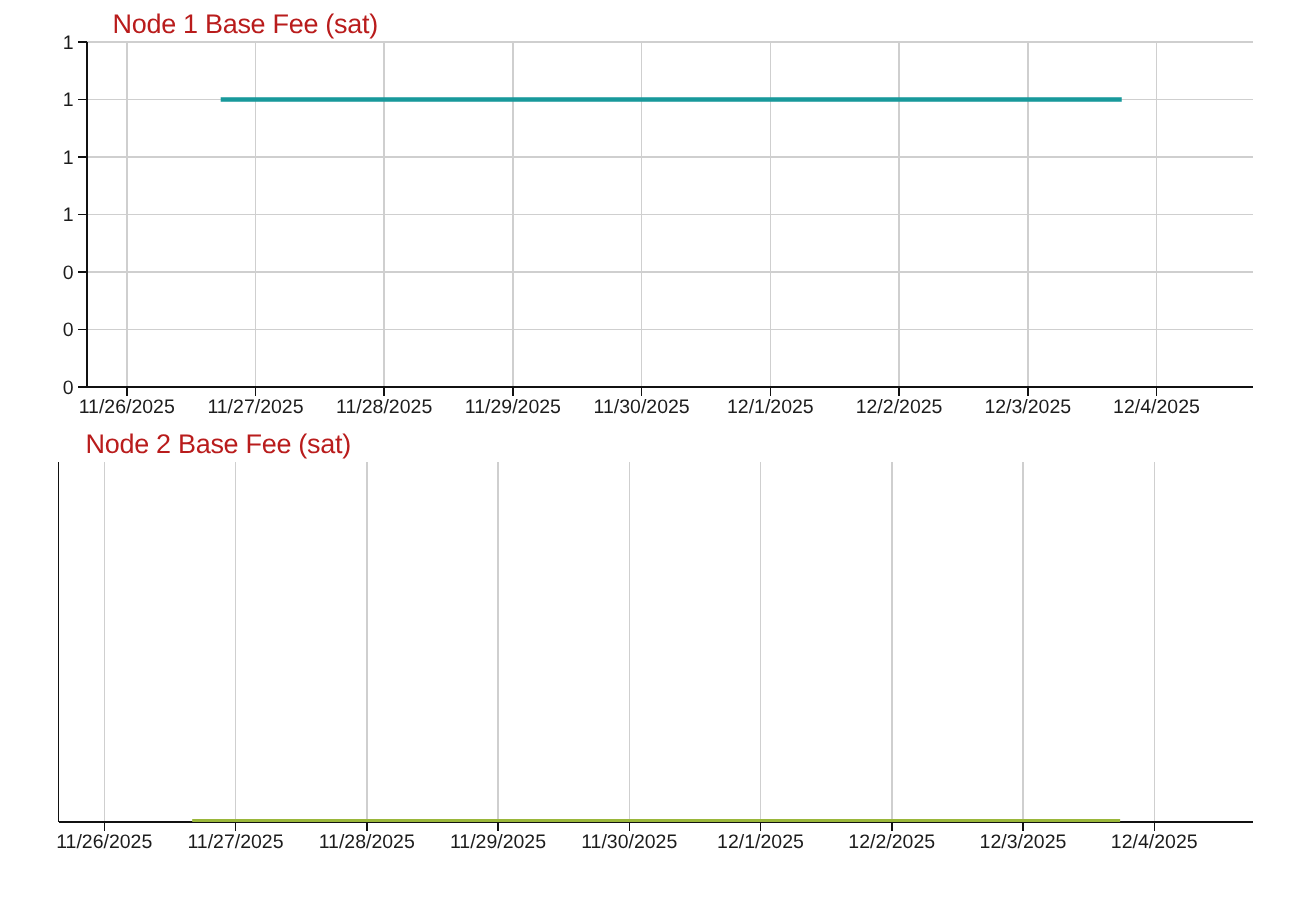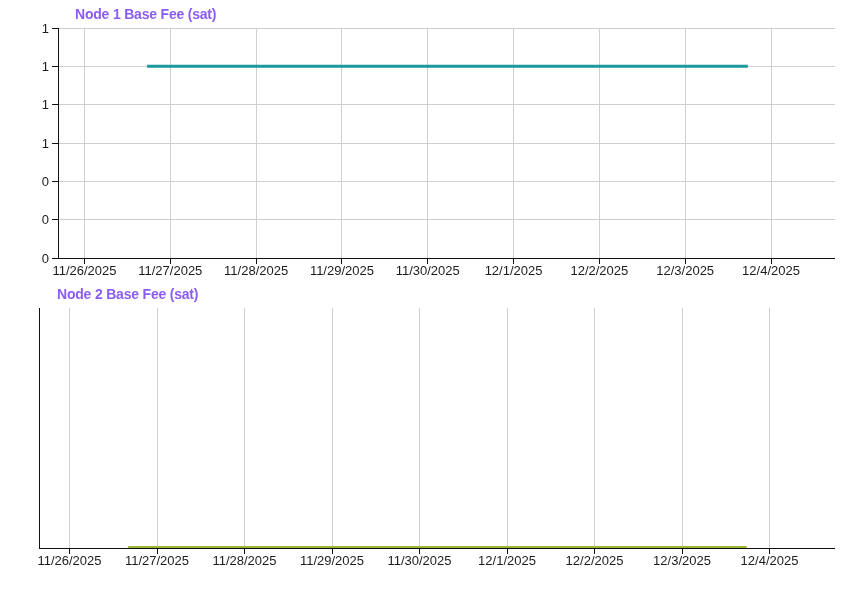--- a/index.html
+++ b/index.html
@@ -3,21 +3,21 @@
 <meta charset="utf-8">
 <style>
   html,body{margin:0;padding:0;}
   body{
     width:860px;height:600px;position:relative;overflow:hidden;
     background:#ffffff;
     font-family:"Liberation Sans","DejaVu Sans",sans-serif;
   }
   .chart-title{
     position:absolute;
-    font-size:14px;font-weight:bold;color:#8b5cf6;letter-spacing:-0.2px;
+    font-size:18px;font-weight:normal;color:#b91c1c;letter-spacing:-0.2px;
     white-space:nowrap;
   }
   #chart1-title{left:75px;top:6px;}
   #chart2-title{left:57px;top:286px;text-align:right;}
   svg{position:absolute;left:0;top:0;}
   text{font-family:"Liberation Sans","DejaVu Sans",sans-serif;}
 </style>
 </head>
 <body>
 

